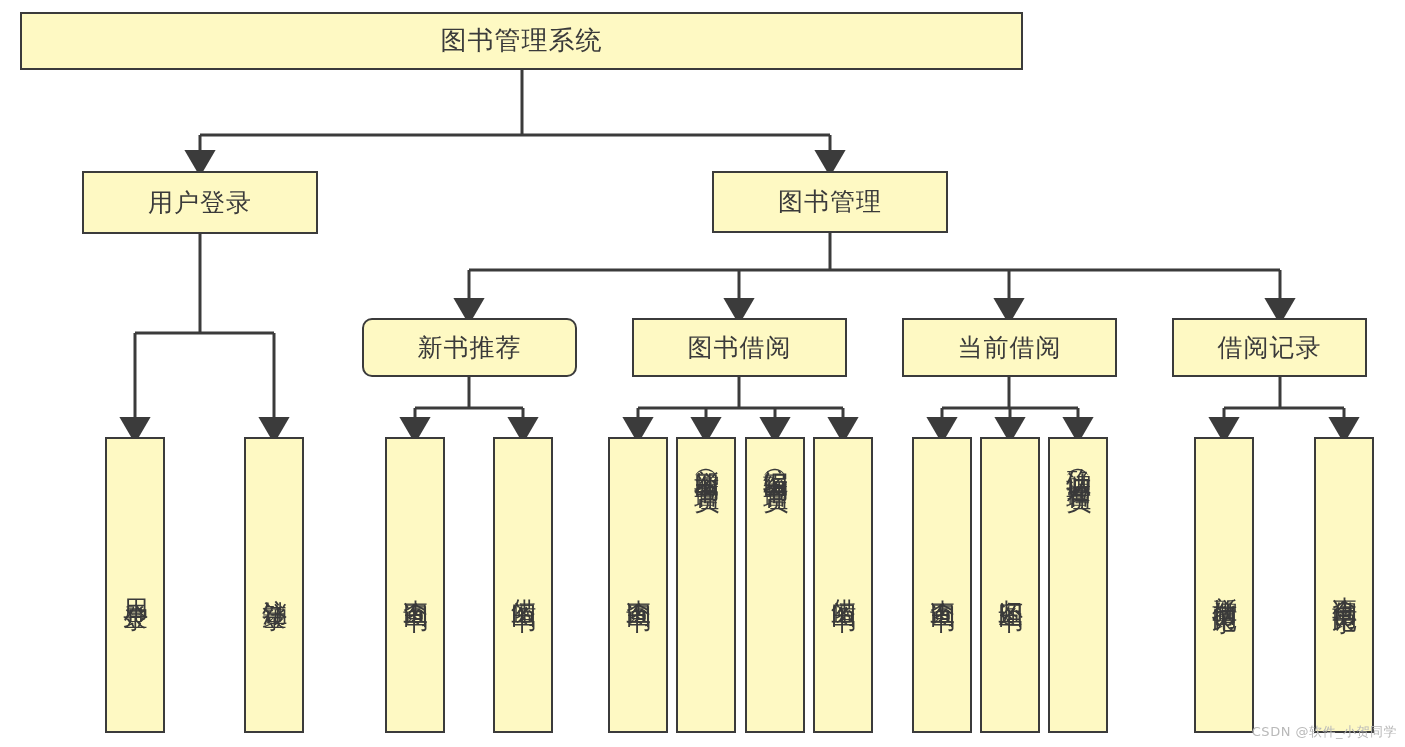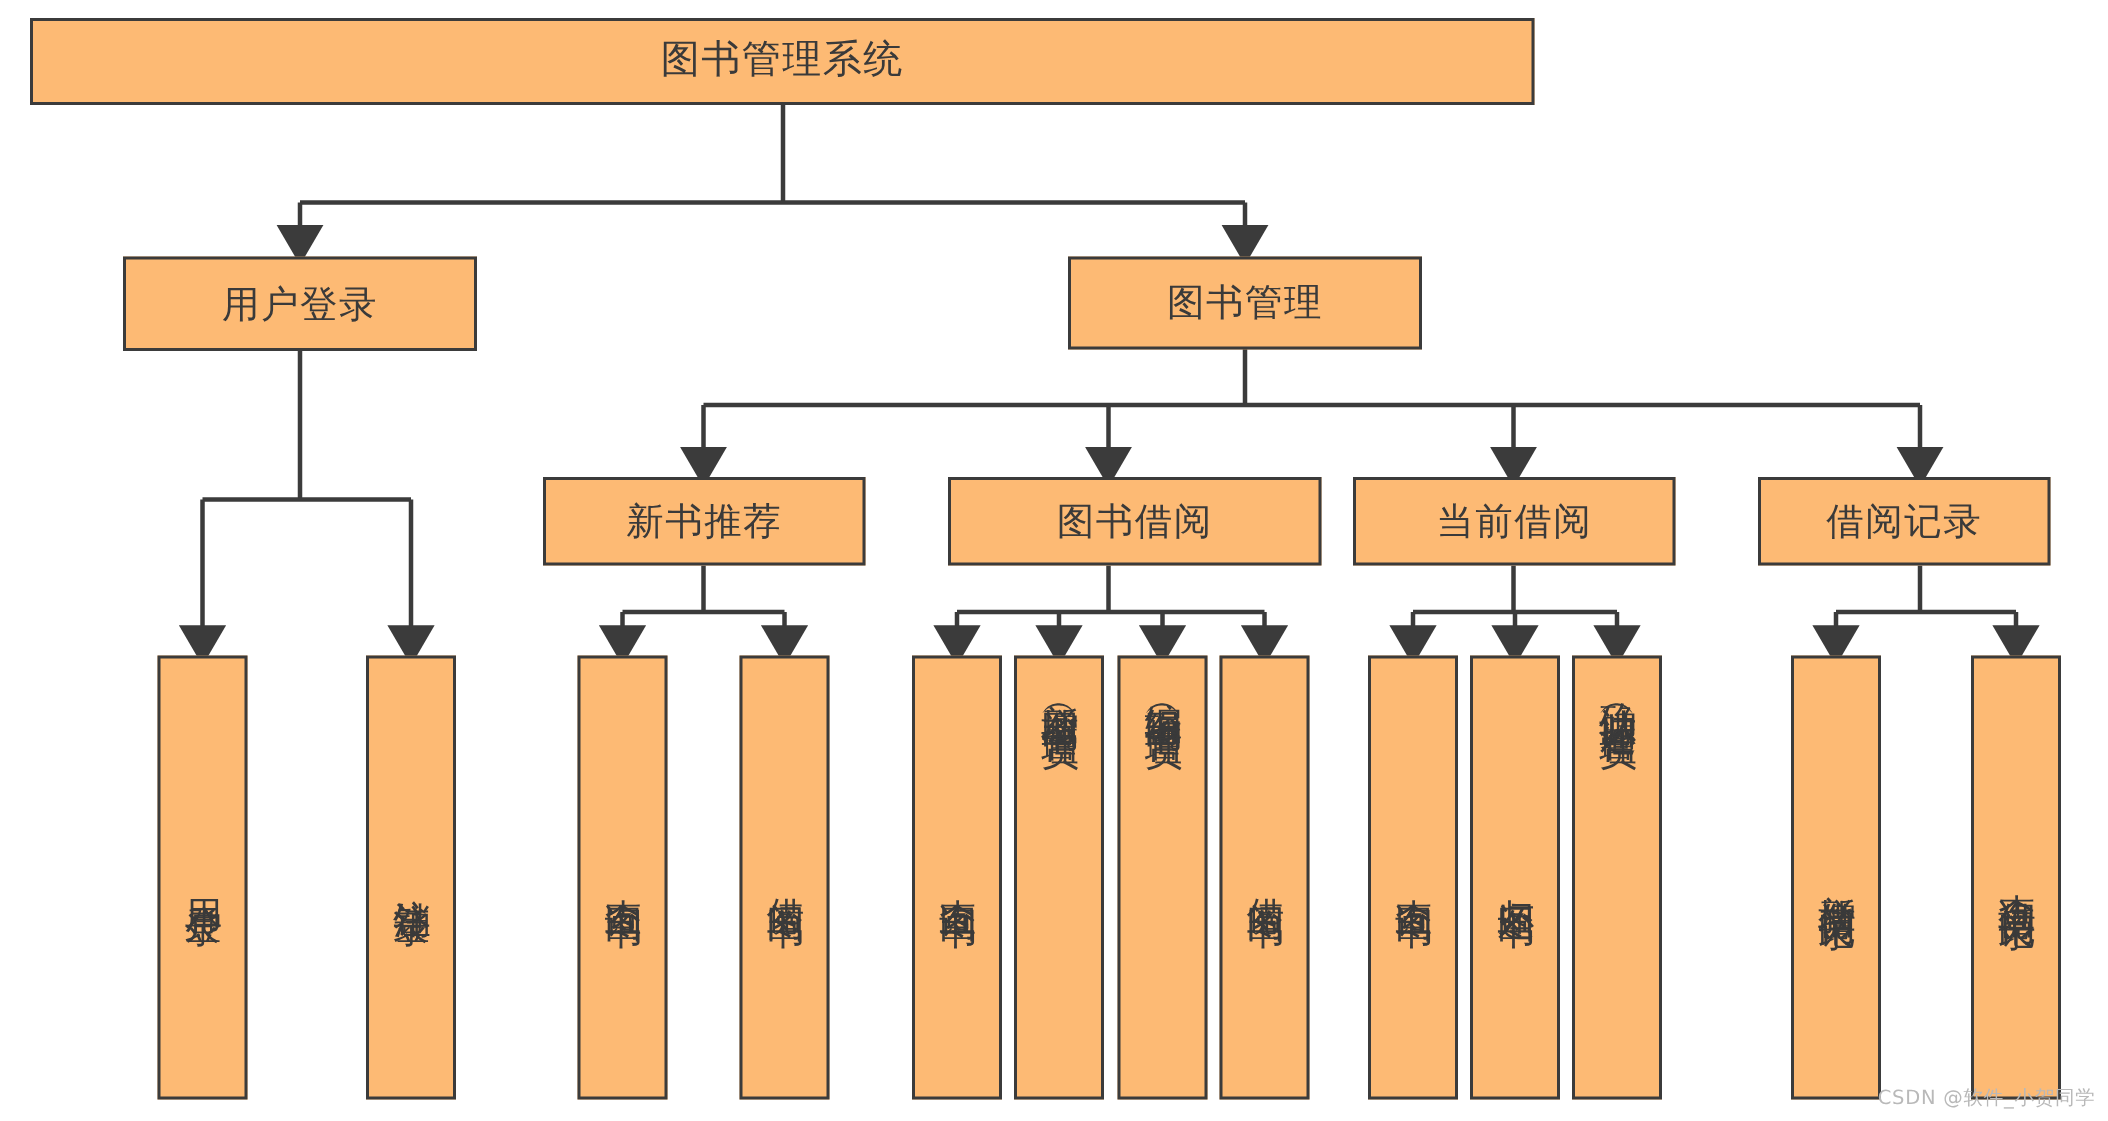--- a/index.html
+++ b/index.html
@@ -18,21 +18,21 @@
   #edges{
     position:absolute;
     left:0; top:0;
     width:1405px;
     height:747px;
     pointer-events:none;
   }
   .node{
     position:absolute;
     box-sizing:border-box;
-    background:#fdba74;
+    background:#fef9c3;
     border:2.5px solid #3b3b3b;
     display:flex;
     align-items:center;
     justify-content:center;
     z-index:2;
   }
   .node .label{
     display:block;
     text-align:center;
     color:#3a3a3a;
@@ -134,25 +134,25 @@
   </div>
 
   <div class="node horiz" style="left:82px; top:171px; width:236px; height:63px;">
     <span class="label">用户登录</span>
   </div>
 
   <div class="node horiz" style="left:712px; top:171px; width:236px; height:62px;">
     <span class="label">图书管理</span>
   </div>
 
-  <div class="node horiz" style="left:362px; top:318px; width:215px; height:59px;">
+  <div class="node horiz" style="left:362px; top:318px; width:215px; height:59px;border-radius:10px;">
     <span class="label">新书推荐</span>
   </div>
 
-  <div class="node horiz" style="left:632px; top:318px; width:249px; height:59px;">
+  <div class="node horiz" style="left:632px; top:318px; width:215px; height:59px;">
     <span class="label">图书借阅</span>
   </div>
 
   <div class="node horiz" style="left:902px; top:318px; width:215px; height:59px;">
     <span class="label">当前借阅</span>
   </div>
 
   <div class="node horiz" style="left:1172px; top:318px; width:195px; height:59px;">
     <span class="label">借阅记录</span>
   </div>

